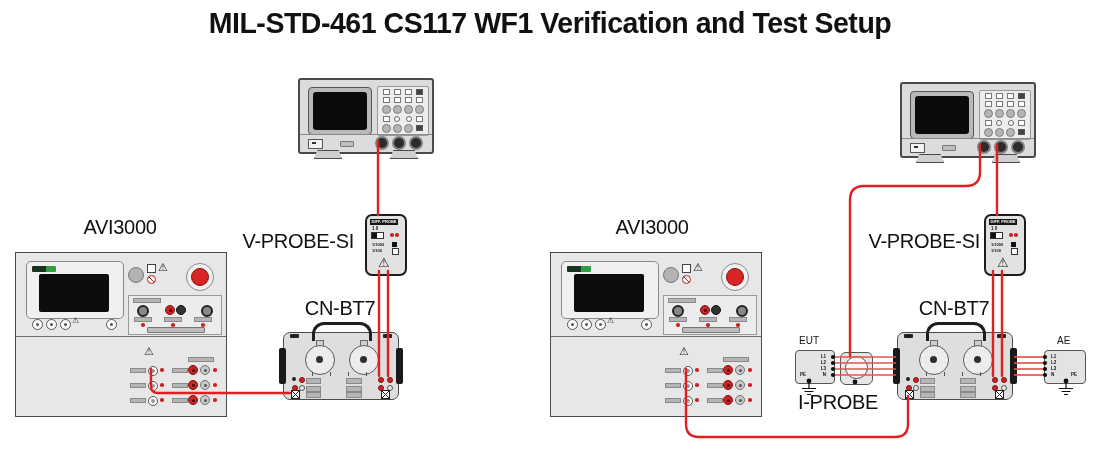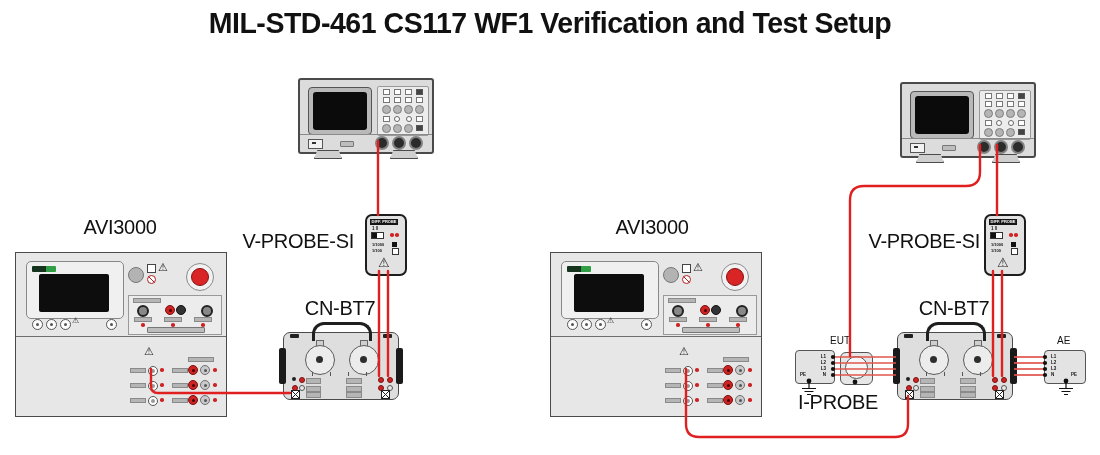--- a/index.html
+++ b/index.html
@@ -384,21 +384,21 @@
   <div class="bar a" style="left:62px;top:45px;width:14px;height:4px"></div>
   <i class="dotr a" style="left:94px;top:44px"></i>
   <i class="dotr a" style="left:103px;top:44px"></i>
   <div class="bar a" style="left:62px;top:53px;width:14px;height:4px"></div>
   <i class="dotr a" style="left:94px;top:52px"></i>
   <i class="dotg a" style="left:103px;top:52px"></i>
   <div class="bar a" style="left:62px;top:59px;width:14px;height:4px"></div>
   <i class="xbox a" style="left:97px;top:57px"></i>
 </div>
 
-    <div class="tlabel a" style="left:830px;top:335px">EUT</div>
+    <div class="tlabel a" style="left:799px;top:335px">EUT</div>
     <div class="tbox a" style="left:795px;top:350px">
       <span class="line-lb a" style="left:18px;top:3.5px;width:12px;text-align:right">L1</span>
       <span class="line-lb a" style="left:18px;top:9.5px;width:12px;text-align:right">L2</span>
       <span class="line-lb a" style="left:18px;top:15.5px;width:12px;text-align:right">L3</span>
       <span class="line-lb a" style="left:18px;top:21.5px;width:12px;text-align:right">N</span>
       <span class="line-lb a" style="left:4px;top:21.5px">PE</span>
     </div>
 
     <div class="iprobe a" style="left:840px;top:352px">
       <div class="ipring a"></div>

